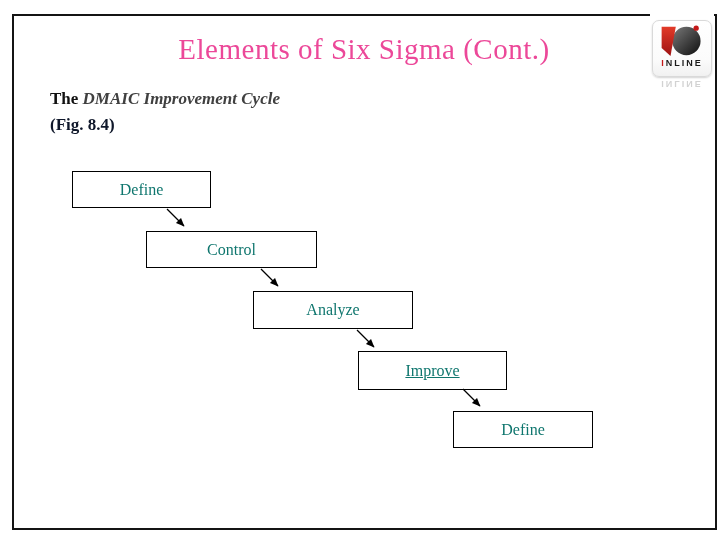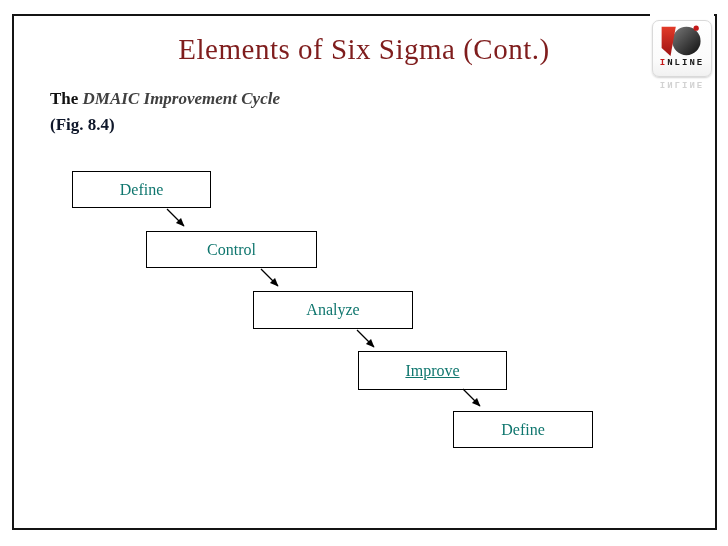--- a/index.html
+++ b/index.html
@@ -16,41 +16,41 @@
   .slide-border {
     position: absolute; left: 12px; top: 14px;
     width: 701px; height: 512px;
     border: 2px solid #141414;
     background: transparent;
   }
   .slide-title {
     position: absolute; left: 0; top: 33px; width: 728px;
     margin: 0;
     text-align: center;
-    font-size: 29px; font-weight: 400; color: #7f1d1d;
+    font-size: 29px; font-weight: 400; color: #ec4899;
     letter-spacing: 0.5px;
   }
   
   .logo-wrap {
     position: absolute; left: 650px; top: 6px; width: 64px; height: 92px;
     background: #ffffff; z-index: 5;
     text-align: center;
   }
   .logo-card {
     margin: 14px auto 0 auto;
     width: 58px; height: 55px;
     background: linear-gradient(180deg, #ffffff 0%, #fbfbfb 70%, #f1f1f1 100%);
     border: 1px solid #d9d9d9;
     border-radius: 7px;
     box-shadow: 0 1px 2px rgba(0,0,0,0.18);
     overflow: hidden;
   }
   .logo-mark { display: block; margin: 3px auto 0 auto; }
   .logo-wordmark {
-    font-family: Liberation Mono, monospace;
+    font-family: Liberation Sans, sans-serif;
     font-size: 9px; font-weight: 700; letter-spacing: 2px;
     color: #1a1a1a; line-height: 11px; white-space: nowrap;
   }
   .logo-initial { color: #c41818; }
   .logo-reflection {
     margin-top: 1px;
     transform: scaleY(-1);
     opacity: 0.38;
     filter: blur(0.4px);
   }

